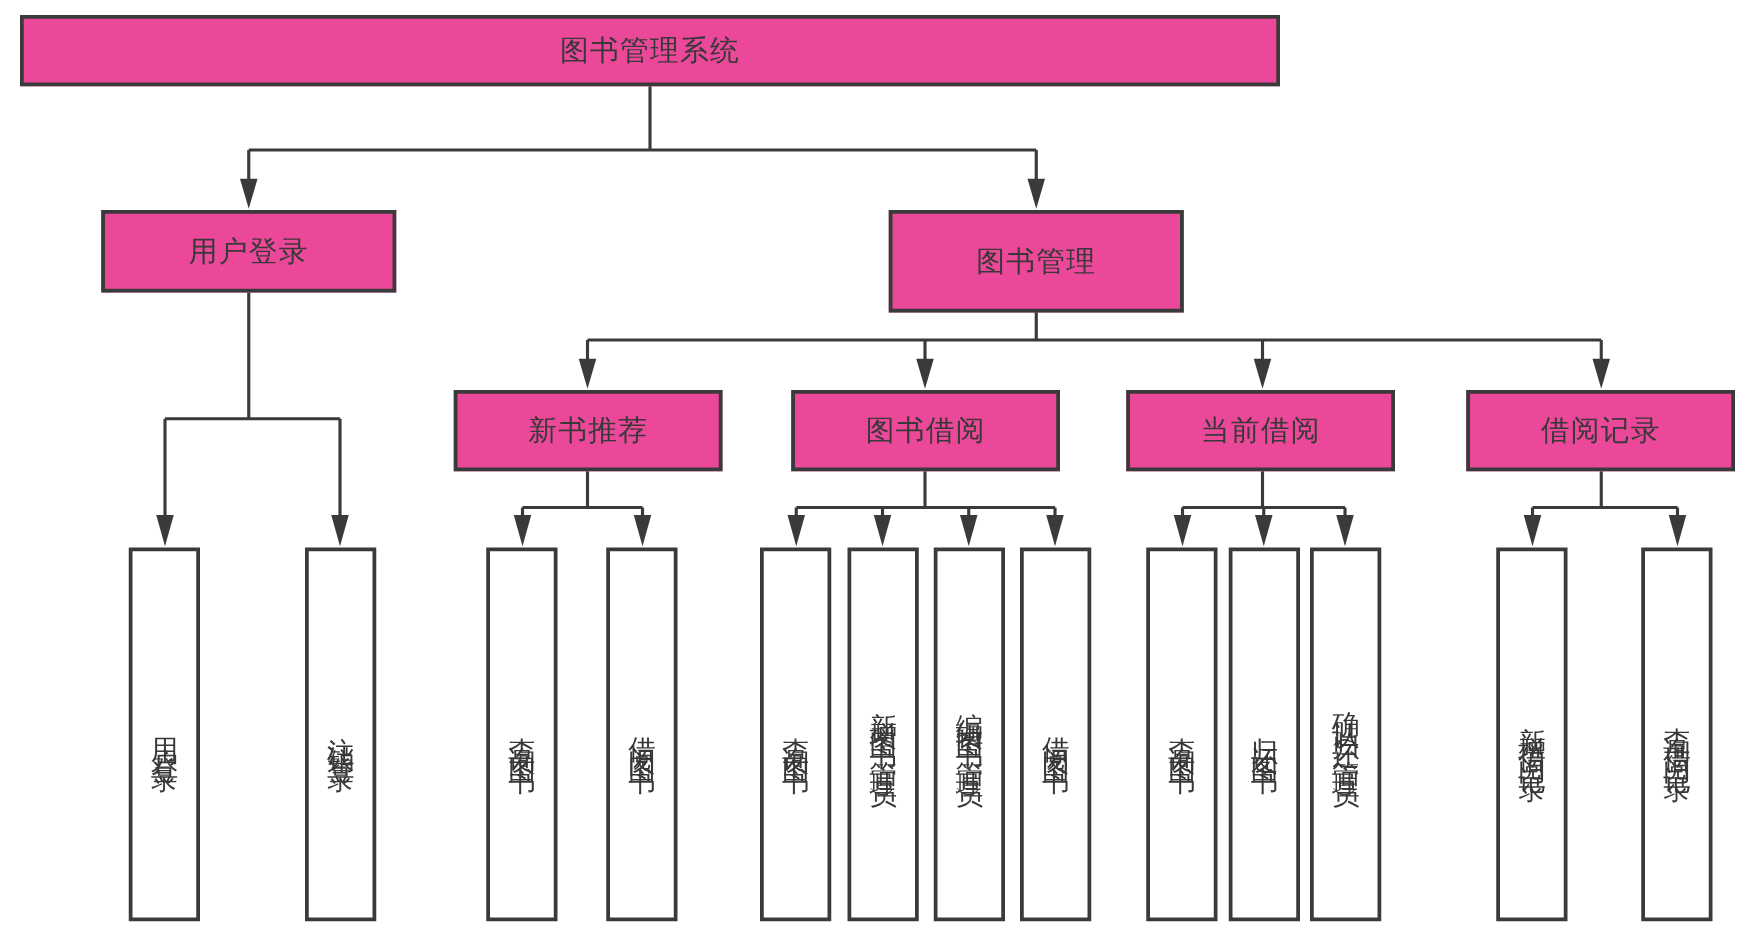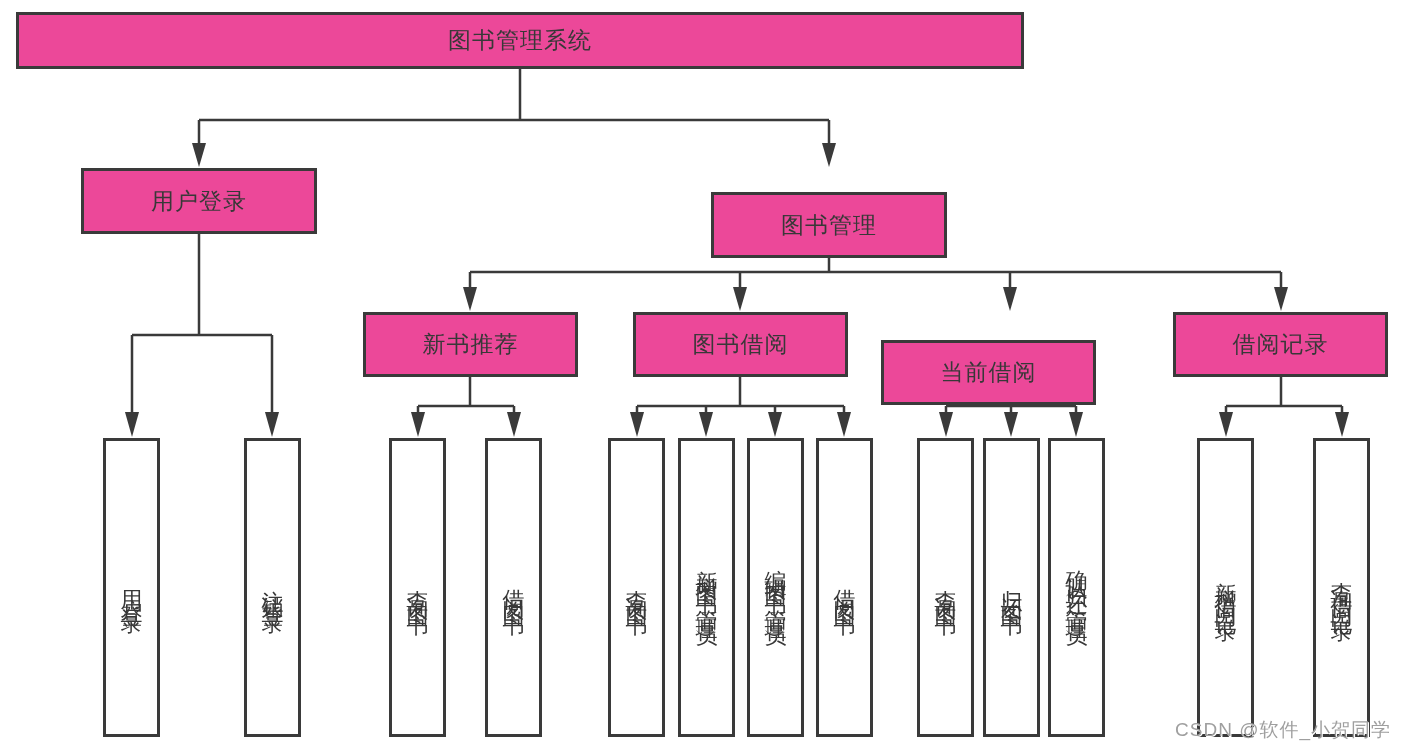--- a/index.html
+++ b/index.html
@@ -112,31 +112,31 @@
     </g>
   </svg>
 
   <div class="hbox" style="left:16px; top:12px; width:1008px; height:57px;">
     <span>图书管理系统</span>
   </div>
 
   <div class="hbox" style="left:81px; top:168px; width:236px; height:66px;">
     <span>用户登录</span>
   </div>
-  <div class="hbox" style="left:711px; top:168px; width:236px; height:66px;margin-top:24px;">
+  <div class="hbox" style="left:711px; top:168px; width:236px; height:82px;">
     <span>图书管理</span>
   </div>
 
   <div class="hbox" style="left:633px; top:312px; width:215px; height:65px;">
     <span>图书借阅</span>
   </div>
   <div class="hbox" style="left:363px; top:312px; width:215px; height:65px;">
     <span>新书推荐</span>
   </div>
-  <div class="hbox" style="left:881px; top:312px; width:215px; height:65px;margin-top:28px;">
+  <div class="hbox" style="left:901px; top:312px; width:215px; height:65px;">
     <span>当前借阅</span>
   </div>
   <div class="hbox" style="left:1173px; top:312px; width:215px; height:65px;">
     <span>借阅记录</span>
   </div>
 
   <div class="vbox" style="left:103px;">
     <span class="vlabel">用户登录</span>
   </div>
   <div class="vbox" style="left:244px;">
@@ -173,15 +173,14 @@
     <span class="vlabel">确认归还（管理员）</span>
   </div>
 
   <div class="vbox" style="left:1197px;">
     <span class="vlabel">新增借阅记录</span>
   </div>
   <div class="vbox" style="left:1313px;">
     <span class="vlabel">查询借阅记录</span>
   </div>
 
-  <div class="watermark">CSDN @软件_小贺同学</div>
 
 </div>
 
 </body></html>

